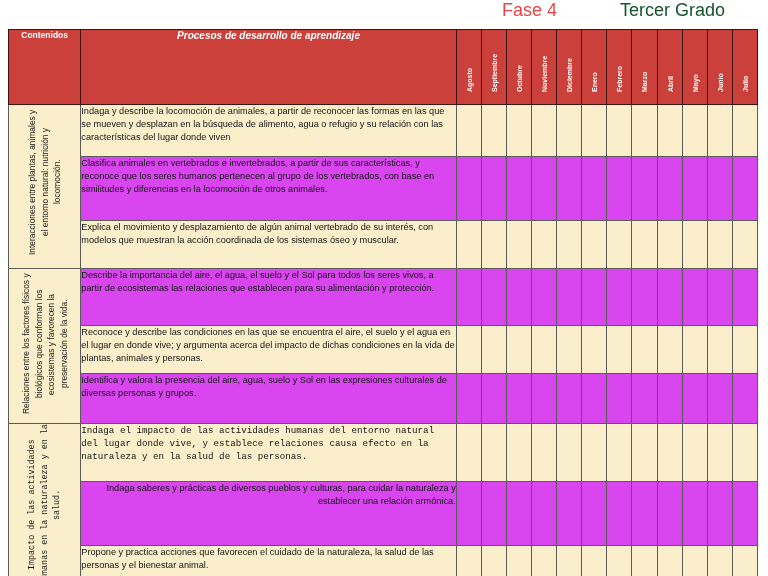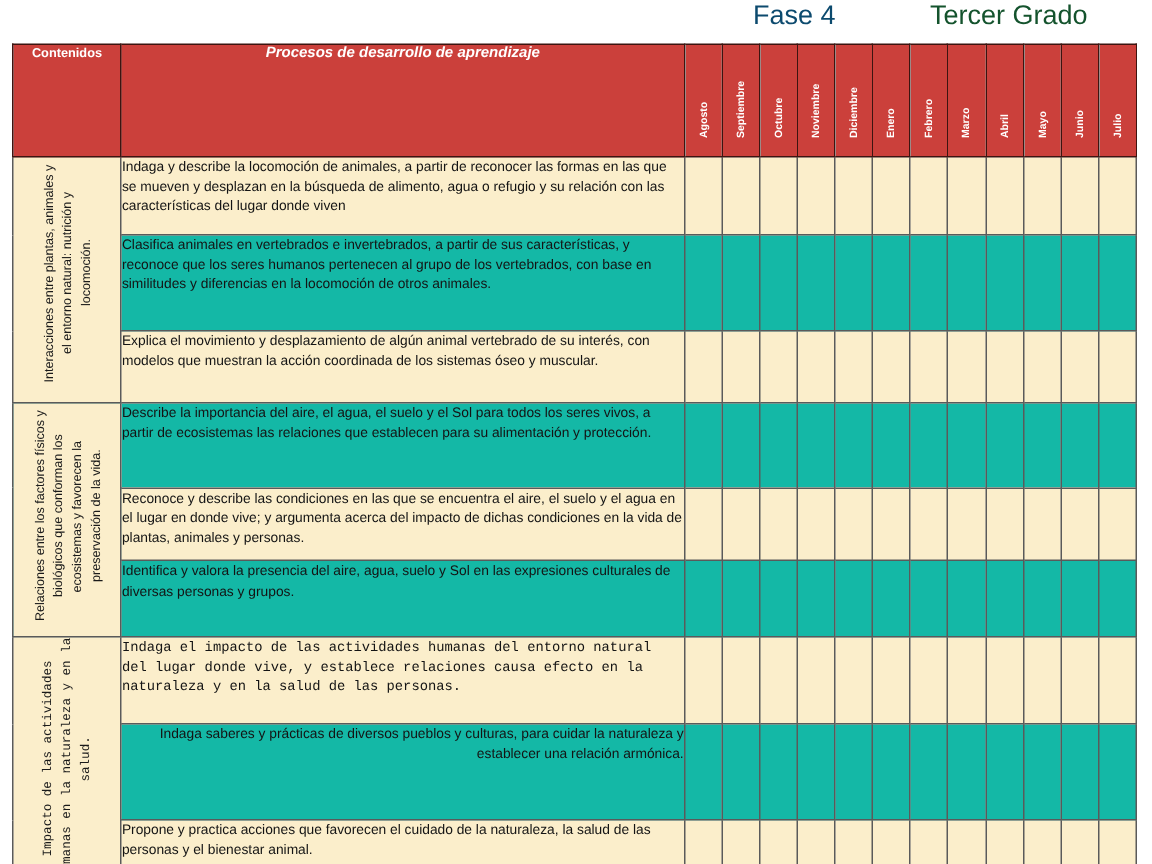--- a/index.html
+++ b/index.html
@@ -37,21 +37,21 @@
     font-size: 16.5px;
     color: #5B2118;
     white-space: nowrap;
     letter-spacing: -0.1px;
   }
   .title-fase {
     position: absolute;
     left: 502px;
     top: 0px;
     font-size: 18px;
-    color: #0c4a6e;
+    color: #ef4444;
     white-space: nowrap;
   }
   .title-grado {
     position: absolute;
     left: 620px;
     top: 0px;
     font-size: 18px;
     color: #14532d;
     white-space: nowrap;
   }
@@ -100,21 +100,21 @@
     margin: 0 auto;
     height: 66px;
     line-height: 25px;
     text-align: left;
     padding-top: 4px;
     box-sizing: border-box;
   }
 
   
   .rowcream  { background: #FBEECB; border-radius: 10px; }
-  .rowwhite  { background: #14b8a6; }
+  .rowwhite  { background: #d946ef; }
 
   .content-cell {
     width: 72px;
     background: #FBEECB;
     padding: 0;
     text-align: center;
     vertical-align: middle;
   }
   .content-rot {
     display: inline-block;

